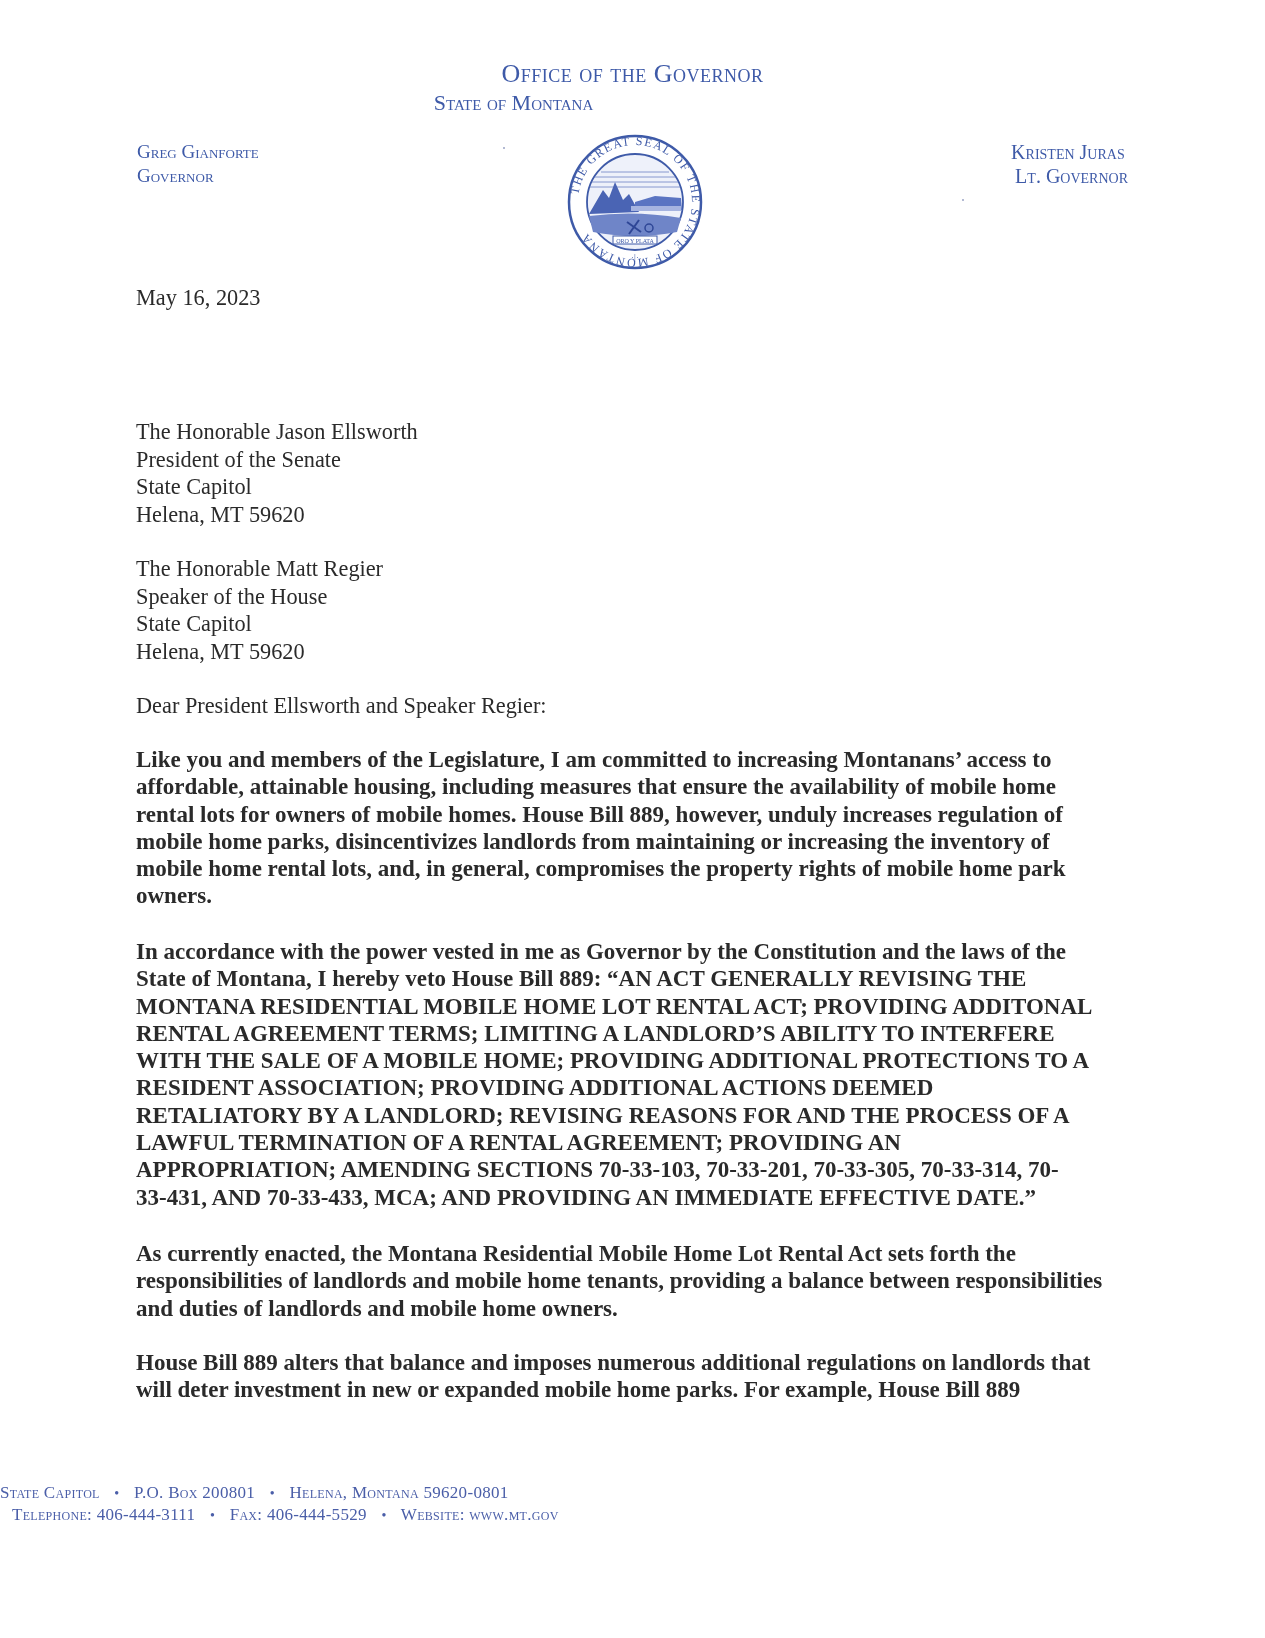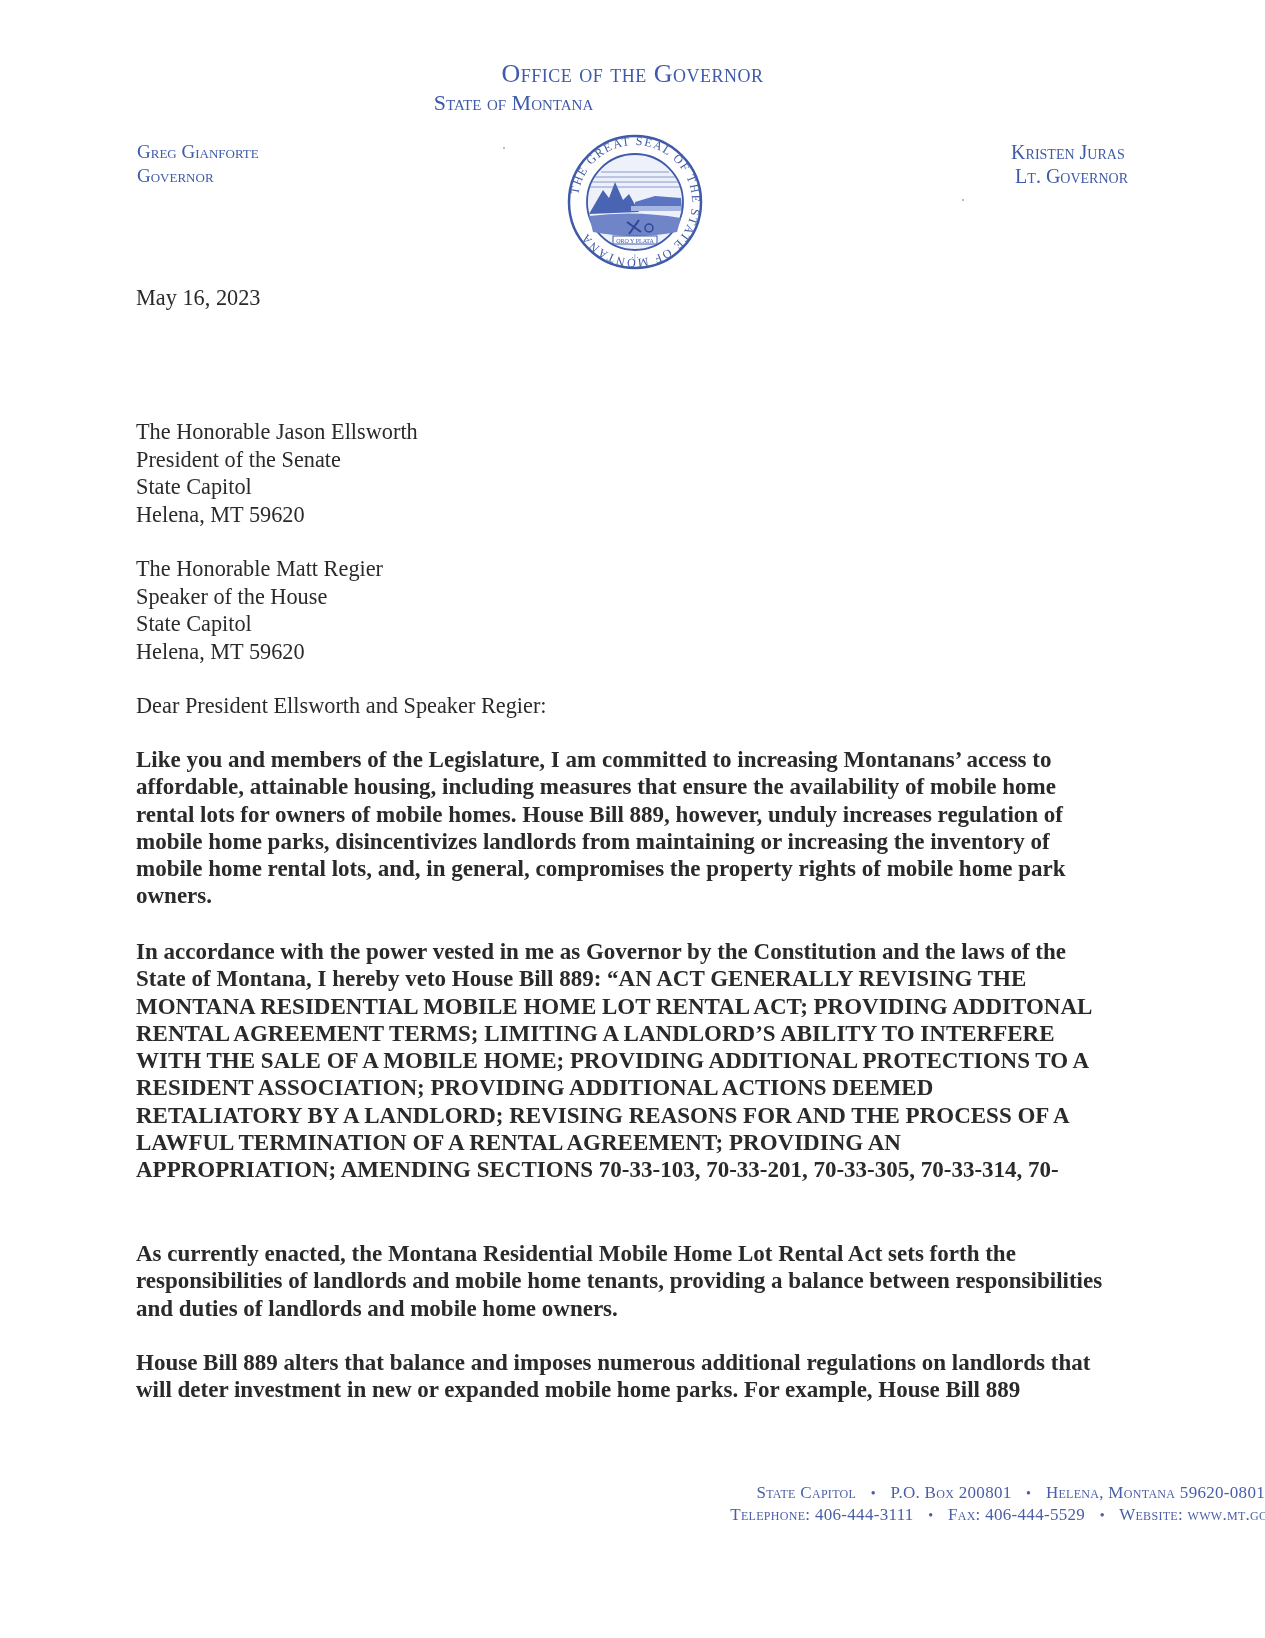--- a/index.html
+++ b/index.html
@@ -95,21 +95,21 @@
     }
     .para .ln { display: block; white-space: nowrap; }
     .p1 { top: 746px; }
     .p2 { top: 938px; }
     .p3 { top: 1240px; }
     .p4 { top: 1349px; }
     .footer {
       position: absolute;
       left: 0;
       width: 1265px;
-      text-align: right;
+      text-align: left;
       font-size: 17px;
       line-height: 22px;
       color: #4a5ea8;
       font-variant: small-caps;
       font-family: "Liberation Serif", "DejaVu Serif", serif;
       letter-spacing: 0.3px;
     }
     .footer.f1 { top: 1482px; }
     .footer.f2 { top: 1504px; margin-left: 12px; }
     .bullet { margin: 0 10px; font-size: 14px; }
@@ -201,20 +201,21 @@
 <div class="para p2">
   <span class="ln">In accordance with the power vested in me as Governor by the Constitution and the laws of the</span>
   <span class="ln">State of Montana, I hereby veto House Bill 889: “AN ACT GENERALLY REVISING THE</span>
   <span class="ln">MONTANA RESIDENTIAL MOBILE HOME LOT RENTAL ACT; PROVIDING ADDITONAL</span>
   <span class="ln">RENTAL AGREEMENT TERMS; LIMITING A LANDLORD’S ABILITY TO INTERFERE</span>
   <span class="ln">WITH THE SALE OF A MOBILE HOME; PROVIDING ADDITIONAL PROTECTIONS TO A</span>
   <span class="ln">RESIDENT ASSOCIATION; PROVIDING ADDITIONAL ACTIONS DEEMED</span>
   <span class="ln">RETALIATORY BY A LANDLORD; REVISING REASONS FOR AND THE PROCESS OF A</span>
   <span class="ln">LAWFUL TERMINATION OF A RENTAL AGREEMENT; PROVIDING AN</span>
   <span class="ln">APPROPRIATION; AMENDING SECTIONS 70-33-103, 70-33-201, 70-33-305, 70-33-314, 70-</span>
+  <span class="ln">33-431, AND 70-33-433, MCA; AND PROVIDING AN IMMEDIATE EFFECTIVE DATE.”</span>
 </div>
 
 <div class="para p3">
   <span class="ln">As currently enacted, the Montana Residential Mobile Home Lot Rental Act sets forth the</span>
   <span class="ln">responsibilities of landlords and mobile home tenants, providing a balance between responsibilities</span>
   <span class="ln">and duties of landlords and mobile home owners.</span>
 </div>
 
 <div class="para p4">
   <span class="ln">House Bill 889 alters that balance and imposes numerous additional regulations on landlords that</span>

